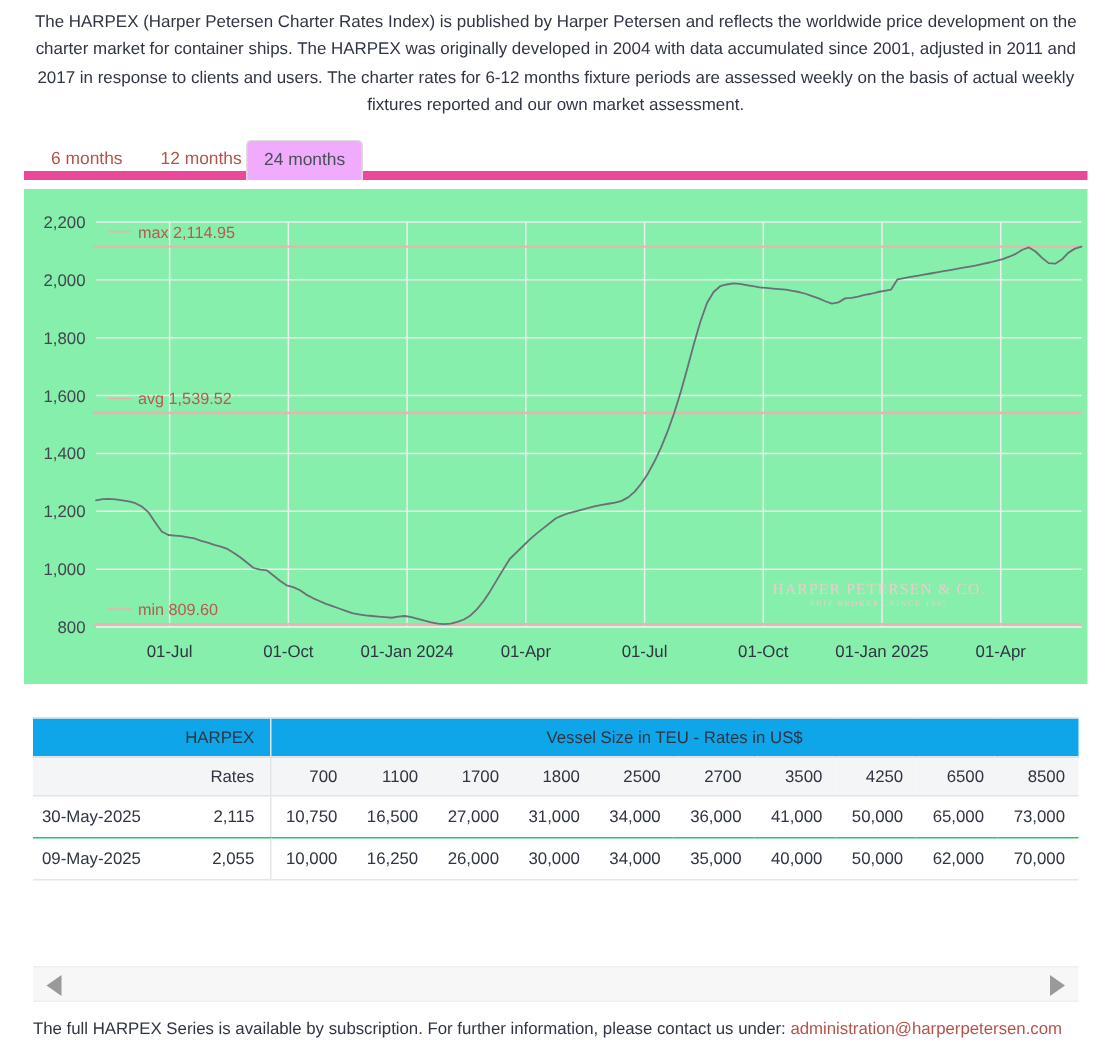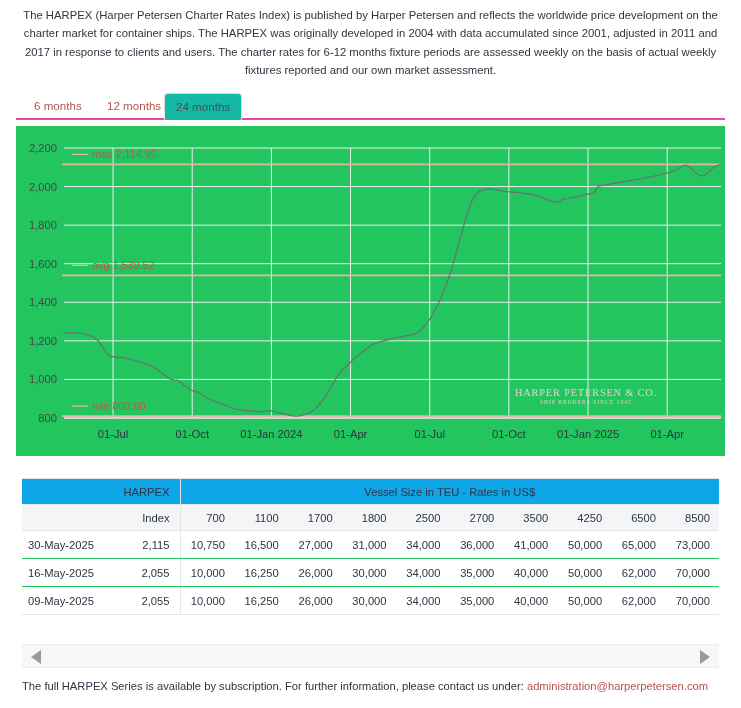--- a/index.html
+++ b/index.html
@@ -22,51 +22,51 @@
     line-height: 18.3px;
     text-align: center;
     color: #2f3542;
   }
 
   
   .tabbar {
     position: absolute;
     left: 16px; top: 93px;
     width: 709px; height: 27px;
-    border-bottom: 2px solid #ec4899;
+    border-bottom: 6px solid #ec4899;
   }
   .tab {
     position: absolute;
     top: 0;
     height: 27px;
     line-height: 26px;
     font-size: 11.6px;
     color: #b5524b;
     padding: 0 11px;
     cursor: pointer;
     white-space: nowrap;
   }
   .tab.active {
     color: #4a4f57;
-    background: #14b8a6;
+    background: #f0abfc;
     border: 1px solid #dcdcdc;
     border-bottom: 1px solid #ffffff;
     border-radius: 4px 4px 0 0;
     height: 28px;
   }
   #tab0 { left: 7px; }
   #tab1 { left: 80px; }
   #tab2 { left: 148px; }
 
   
   .chart-wrap {
     position: absolute;
     left: 16px; top: 126px;
     width: 709px; height: 330px;
-    background: #22c55e;
+    background: #86efac;
   }
   .chart-svg { display: block; }
 
   .ytick {
     font-size: 11.2px;
     fill: #42474f;
     text-anchor: end;
     font-family: "Liberation Sans", sans-serif;
   }
   .xtick {
@@ -243,21 +243,21 @@
   <div class="table-wrap">
     <table class="harpex">
       <thead>
         <tr class="hdr-row">
           <th class="col-date"></th>
           <th class="col-index">HARPEX</th>
           <th class="spanhead" colspan="10">Vessel Size in TEU - Rates in US$</th>
         </tr>
         <tr class="hdr-row2" id="subhdr">
           <th class="col-date"></th>
-          <th class="col-index">Index</th>
+          <th class="col-index">Rates</th>
         <th class="col-v">700</th>
             <th class="col-v">1100</th>
             <th class="col-v">1700</th>
             <th class="col-v">1800</th>
             <th class="col-v">2500</th>
             <th class="col-v">2700</th>
             <th class="col-v">3500</th>
             <th class="col-v">4250</th>
             <th class="col-v">6500</th>
             <th class="col-v">8500</th>
@@ -272,34 +272,20 @@
             <td class="col-v">27,000</td>
             <td class="col-v">31,000</td>
             <td class="col-v">34,000</td>
             <td class="col-v">36,000</td>
             <td class="col-v">41,000</td>
             <td class="col-v">50,000</td>
             <td class="col-v">65,000</td>
             <td class="col-v">73,000</td>
           </tr>
           <tr>
-            <td class="col-date">16-May-2025</td>
-            <td class="col-index">2,055</td>
-            <td class="col-v">10,000</td>
-            <td class="col-v">16,250</td>
-            <td class="col-v">26,000</td>
-            <td class="col-v">30,000</td>
-            <td class="col-v">34,000</td>
-            <td class="col-v">35,000</td>
-            <td class="col-v">40,000</td>
-            <td class="col-v">50,000</td>
-            <td class="col-v">62,000</td>
-            <td class="col-v">70,000</td>
-          </tr>
-          <tr>
             <td class="col-date">09-May-2025</td>
             <td class="col-index">2,055</td>
             <td class="col-v">10,000</td>
             <td class="col-v">16,250</td>
             <td class="col-v">26,000</td>
             <td class="col-v">30,000</td>
             <td class="col-v">34,000</td>
             <td class="col-v">35,000</td>
             <td class="col-v">40,000</td>
             <td class="col-v">50,000</td>

